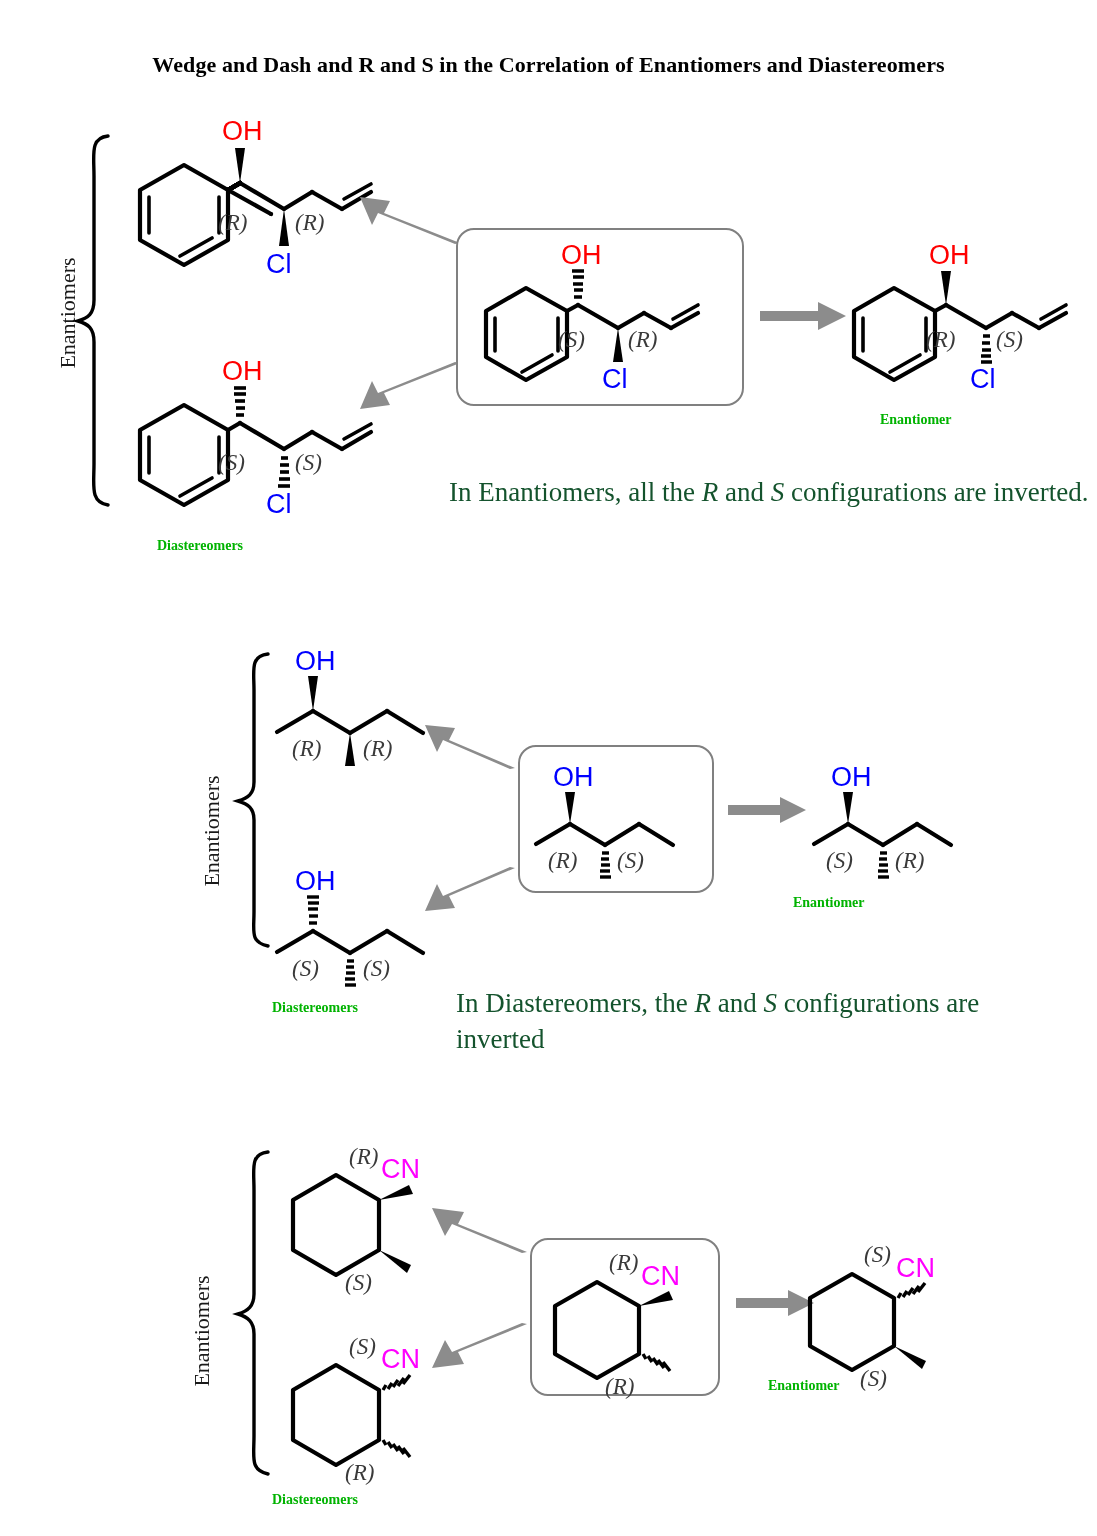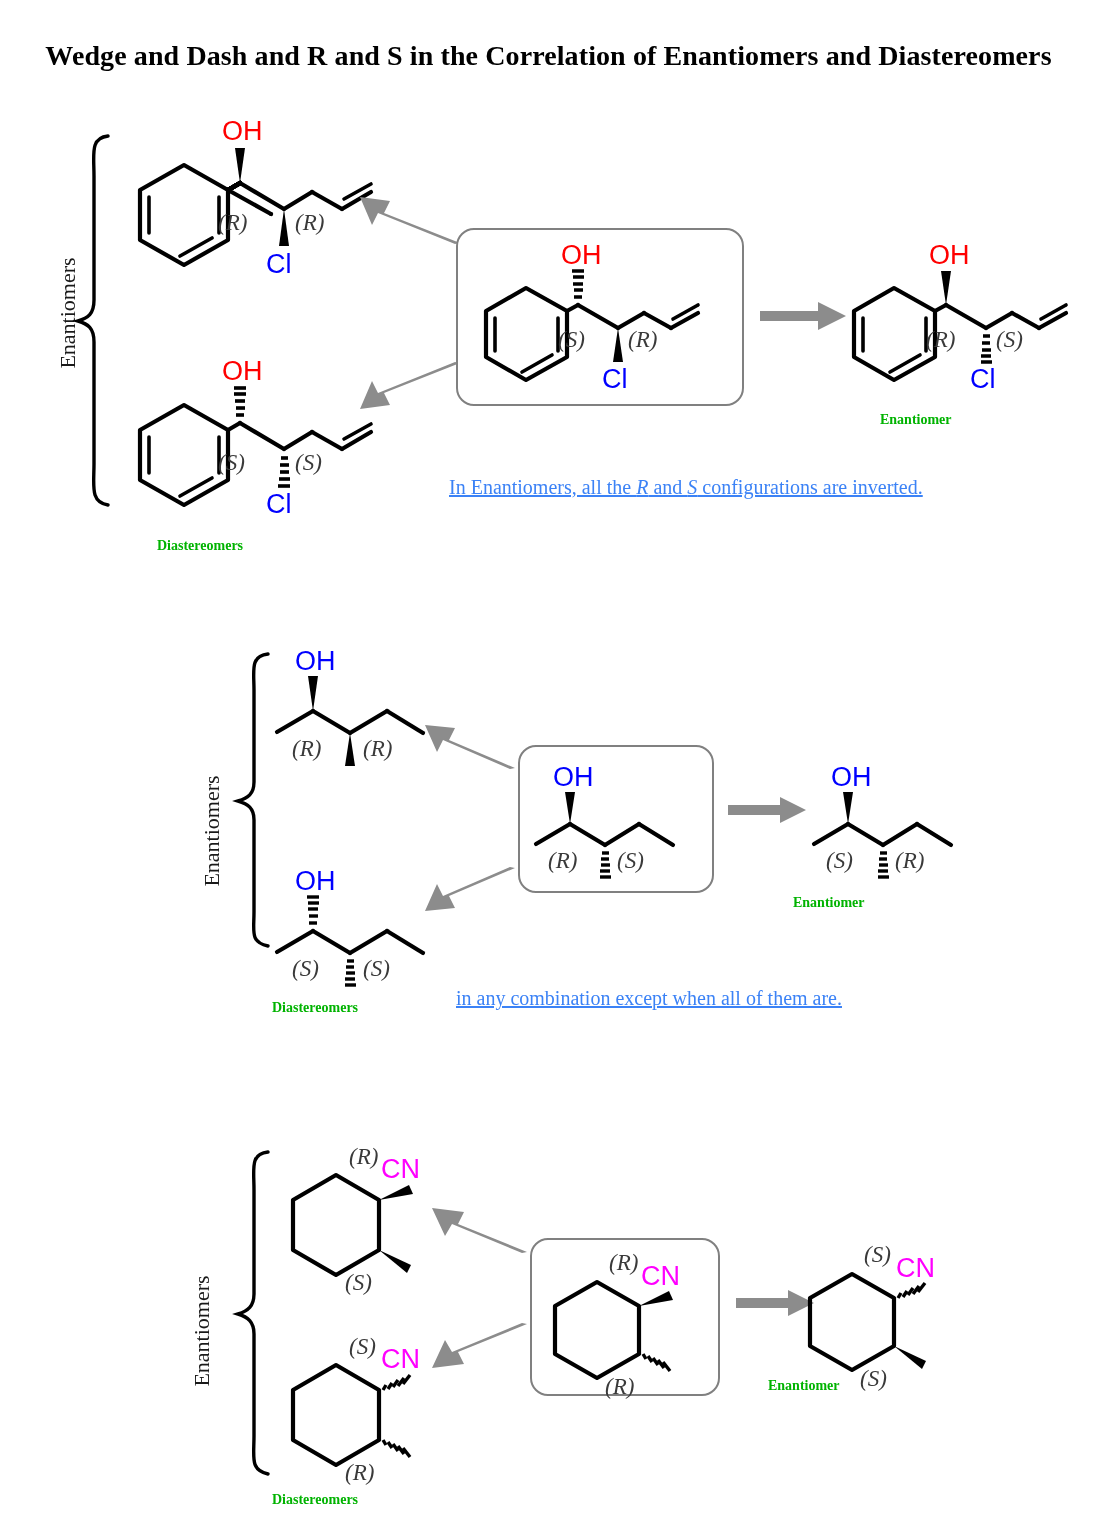--- a/index.html
+++ b/index.html
@@ -10,27 +10,27 @@
   body {
     width: 1097px;
     height: 1536px;
     position: relative;
     font-family: "Liberation Serif", serif;
     overflow: hidden;
   }
   .abs { position: absolute; }
 
   #page-title {
-    top: 40px;
+    top: 52px;
     left: 0;
     width: 1097px;
     text-align: center;
     font-family: "Liberation Serif", serif;
     font-weight: bold;
-    font-size: 28px;
+    font-size: 22px;
     color: #000000;
     letter-spacing: 0.1px;
   }
 
   
   .vlabel {
     font-family: "Liberation Serif", serif;
     font-size: 22px;
     color: #1a1a1a;
     transform: rotate(-90deg);
@@ -42,24 +42,23 @@
   .green-label {
     font-family: "Liberation Serif", serif;
     font-weight: bold;
     font-size: 14px;
     color: #00B300;
     white-space: nowrap;
   }
 
   .orange-note {
     font-family: "Liberation Serif", serif;
-    font-size: 20px;
-    color: #3b82f6;
+    font-size: 27px;
+    color: #14532d;
     line-height: 1.35;
-    text-decoration: underline;
   }
 
   .box {
     border: 2.5px solid #808080;
     border-radius: 18px;
     background: #ffffff;
     box-sizing: border-box;
   }
 
   svg { display: block; overflow: visible; }
@@ -368,21 +367,21 @@
 
 <div class="abs green-label" style="left:793px; top:895px;">
   <span>Enantiomer</span>
 </div>
 
 <div class="abs green-label" style="left:272px; top:1000px;">
   <span>Diastereomers</span>
 </div>
 
 <div class="abs orange-note" style="left:456px; top:985px; width:600px;">
-  <div>in any combination except when all of them are.</div>
+  <div><span>In Diastereomers, the </span><i>R</i><span> and </span><i>S</i><span> configurations are inverted</span></div>
 </div>
 
 <div class="abs vlabel" style="left:92px; top:1318px; width:220px;">
   <span>Enantiomers</span>
 </div>
 
 <svg class="abs" style="left:232px; top:1148px;" width="48" height="330">
   <path class="brace" d="M 36 4 C 18 6, 22 20, 22 42 L 22 146 C 22 158, 16 163, 6 166 C 16 169, 22 174, 22 186 L 22 288 C 22 310, 18 322, 36 326"></path>
 </svg>
 

